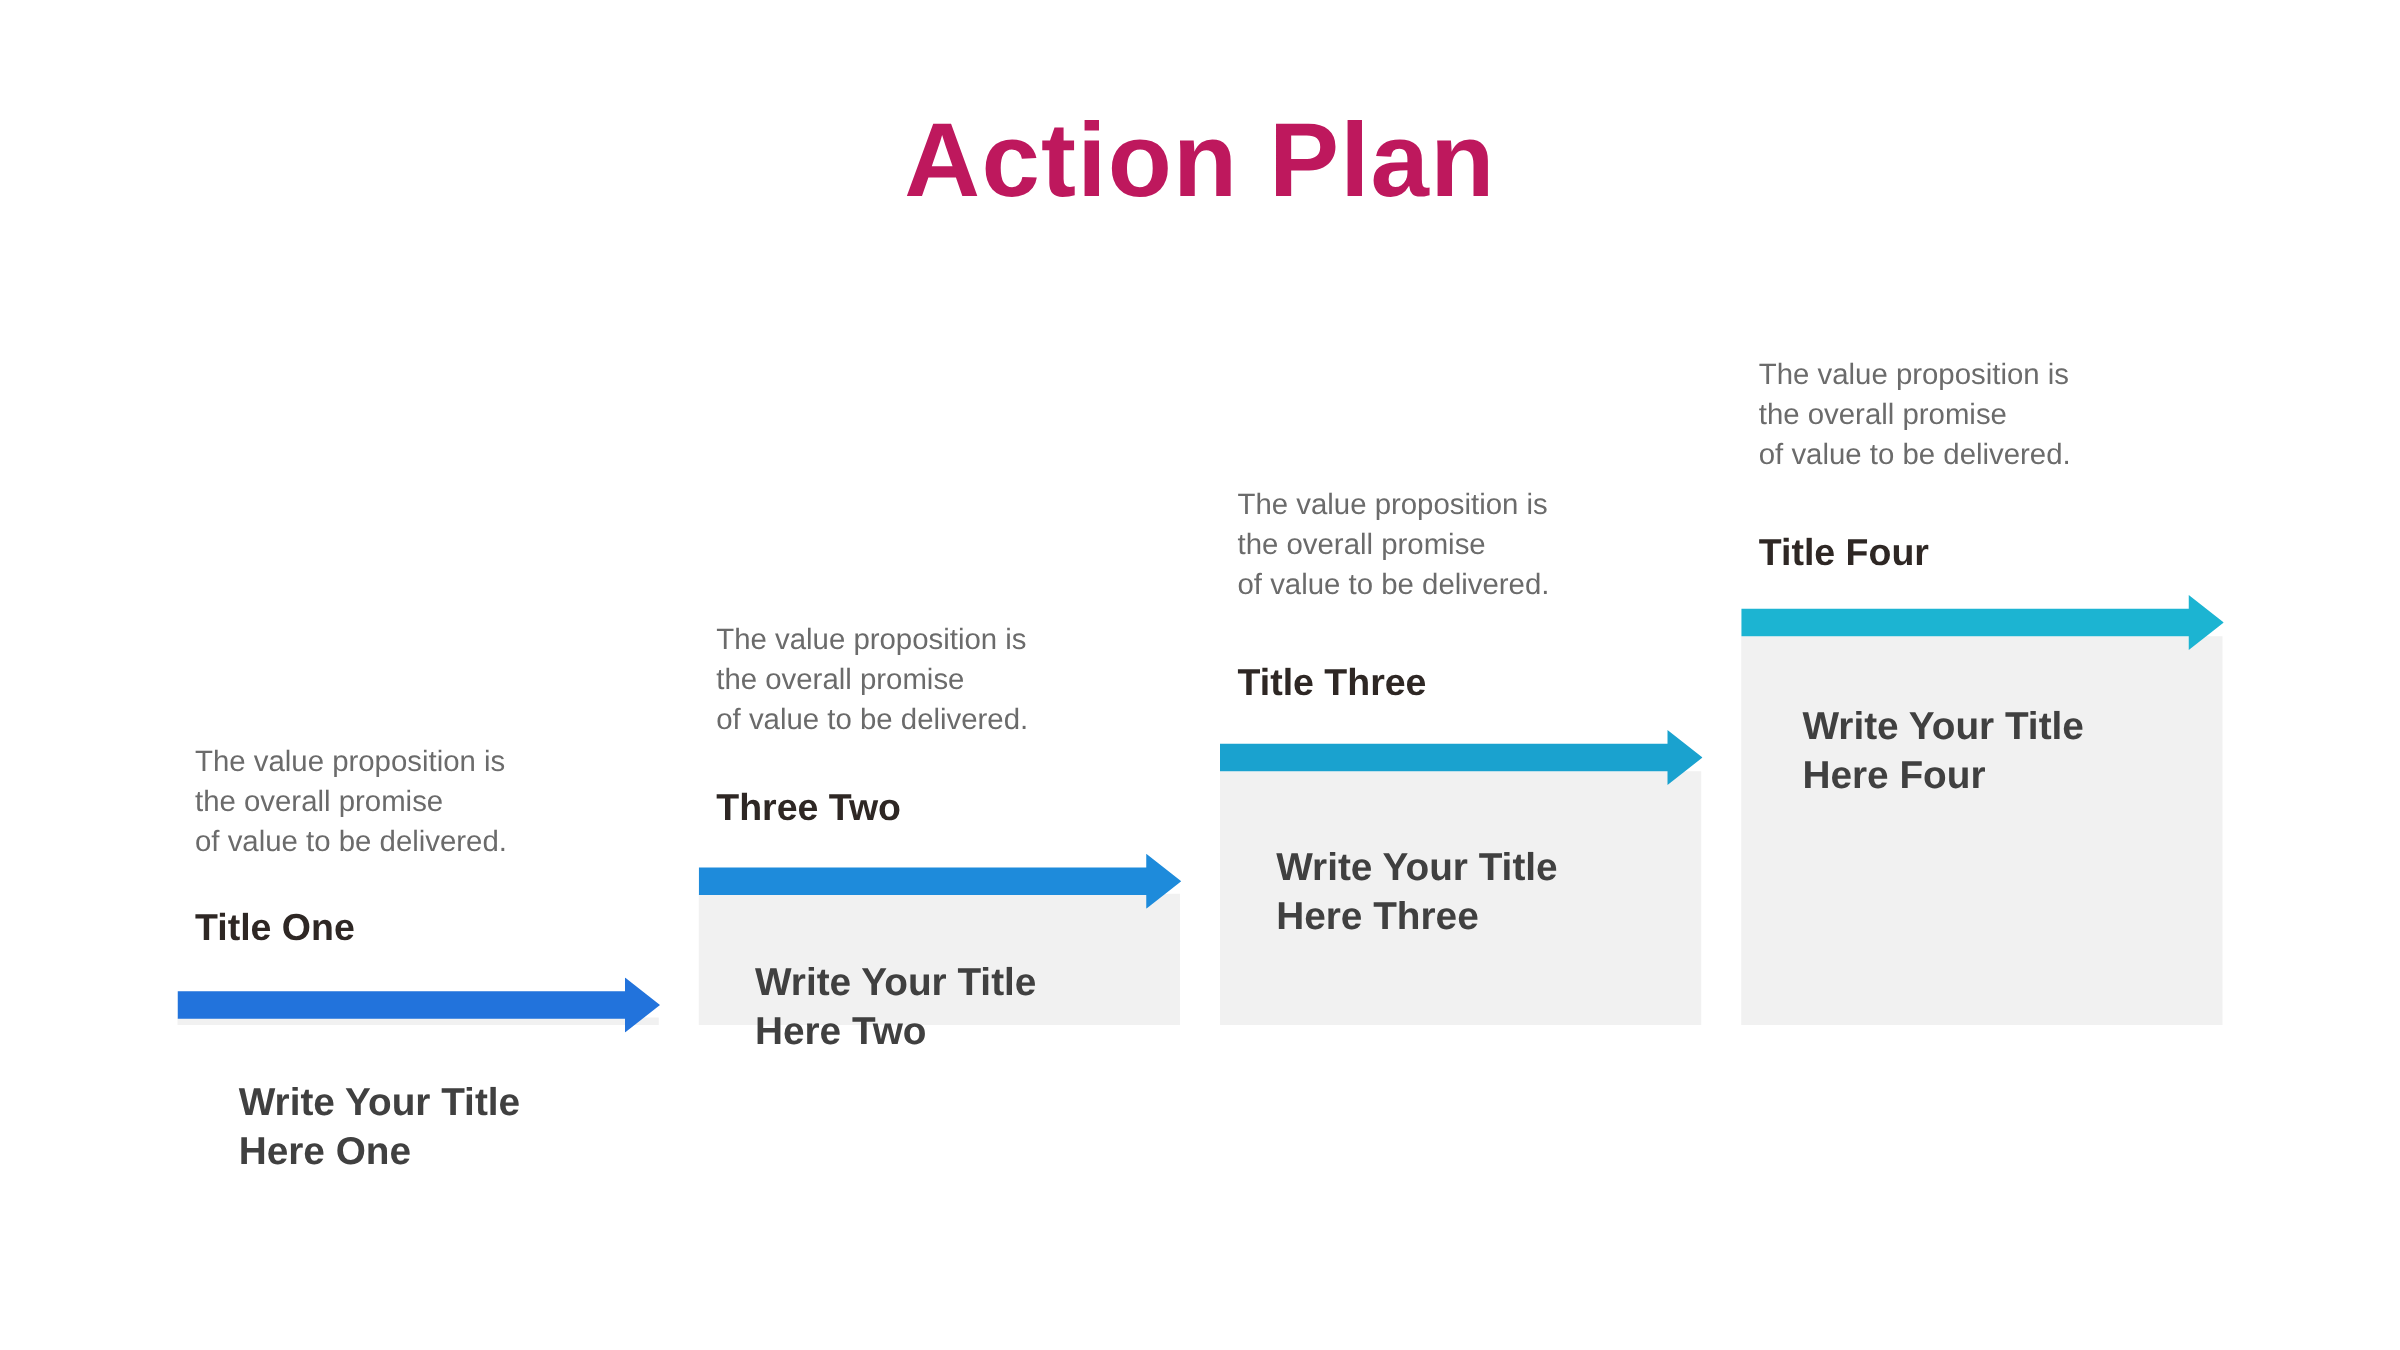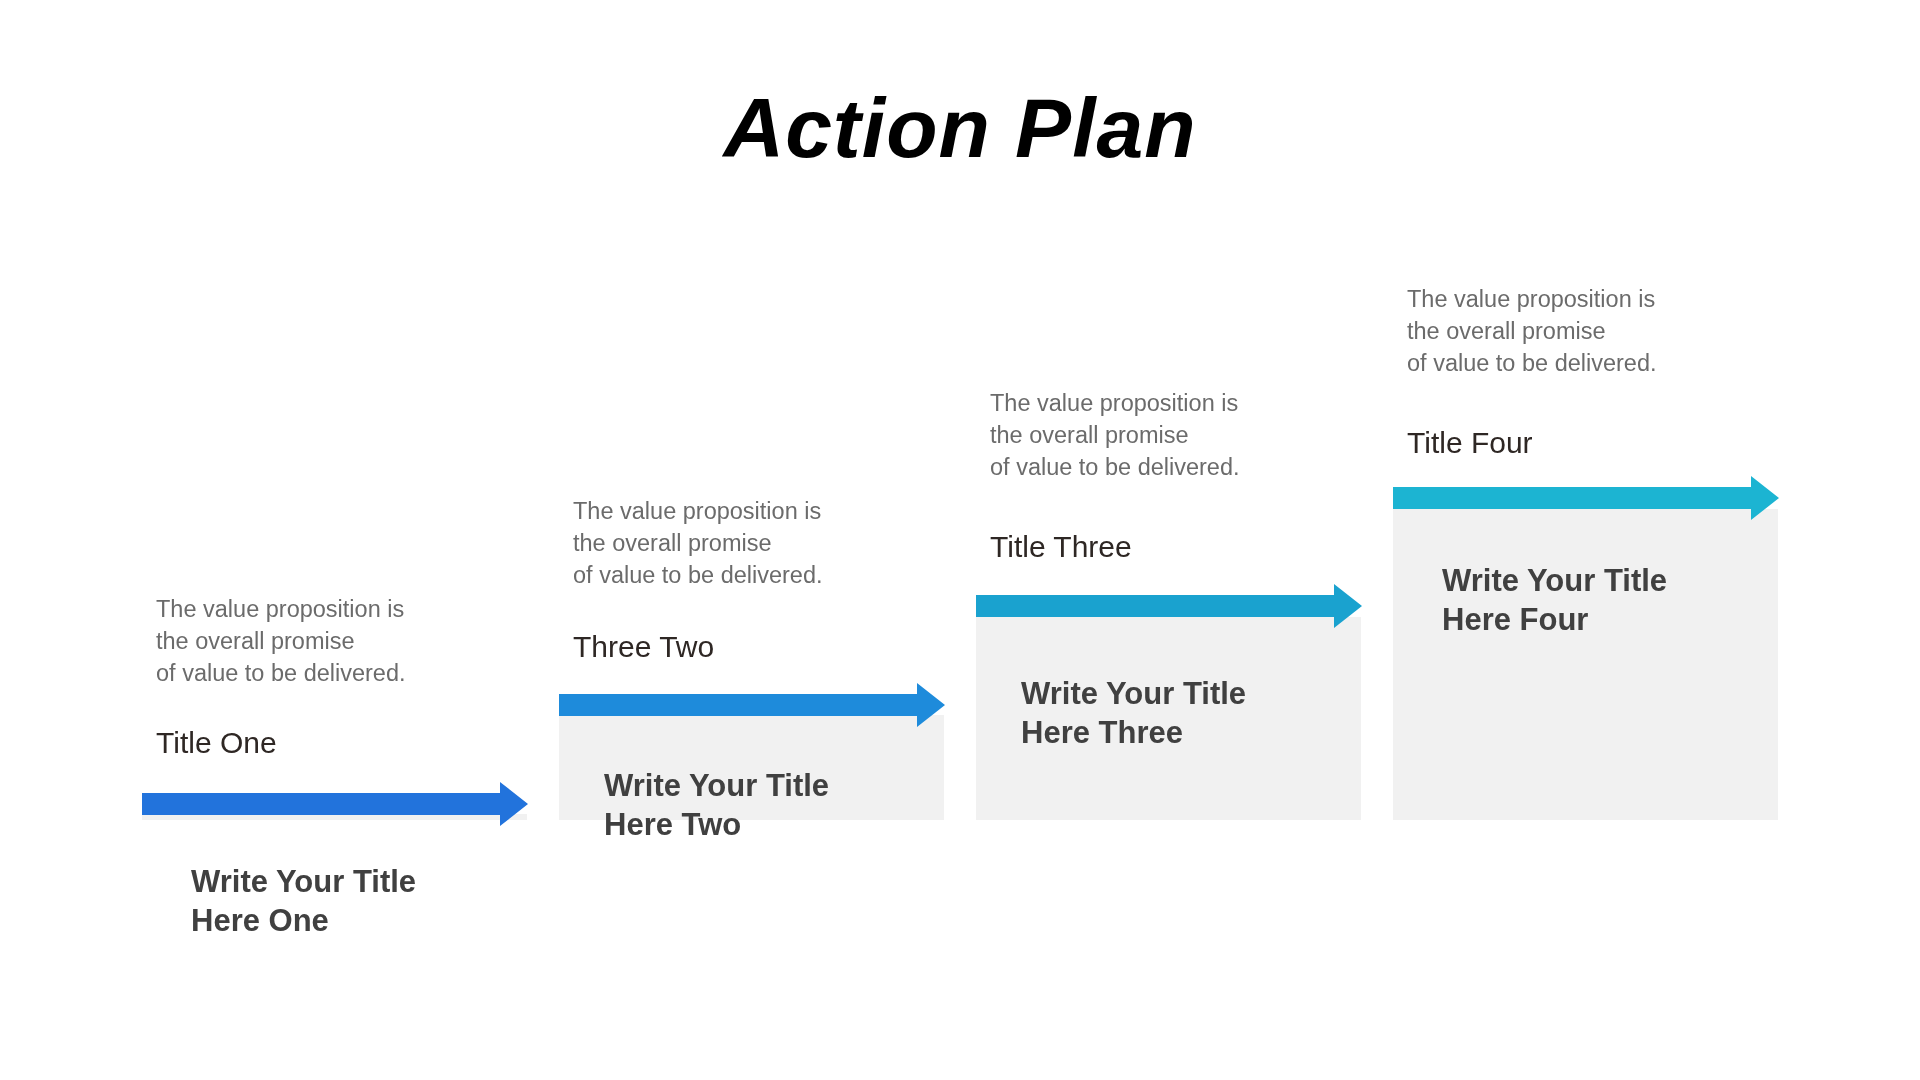--- a/index.html
+++ b/index.html
@@ -4,36 +4,36 @@
 <style>
   html, body { margin: 0; padding: 0; }
   body {
     width: 1920px; height: 1080px; overflow: hidden;
     background: #ffffff; position: relative;
     font-family: "Liberation Sans", "DejaVu Sans", sans-serif;
   }
   .title {
     position: absolute; left: 0; width: 1920px; top: 78px;
     text-align: center; font-size: 84px; font-weight: bold;
-    color: #000000; letter-spacing: 1px; line-height: 100px; font-style: italic;
+    color: #be185d; letter-spacing: 1px; line-height: 100px;
   }
   .col { position: absolute; top: 0; width: 385px; height: 820px; }
   .box {
     position: absolute; left: 0; width: 385px; bottom: 0;
     background: #f1f1f1;
   }
   .arrow { position: absolute; left: 0; width: 386px; height: 44px; }
   .arrow svg { display: block; }
   .desc {
     position: absolute; left: 14px; width: 370px;
     font-size: 23.5px; line-height: 32px; color: #6b6b6b;
     white-space: pre-line;
   }
   .step-title {
-    position: absolute; left: 14px; font-size: 30px; font-weight: normal;
+    position: absolute; left: 14px; font-size: 30px; font-weight: bold;
     color: #2e2724; line-height: 36px; white-space: nowrap;
   }
   .body-title {
     position: absolute; left: 49px; width: 330px;
     font-size: 31px; font-weight: bold; color: #404040;
     line-height: 39px; white-space: pre-line;
   }
 </style>
 </head>
 <body>

